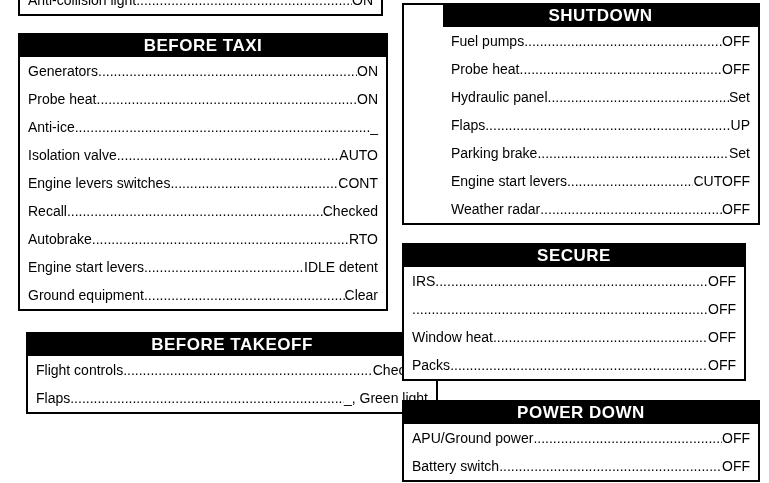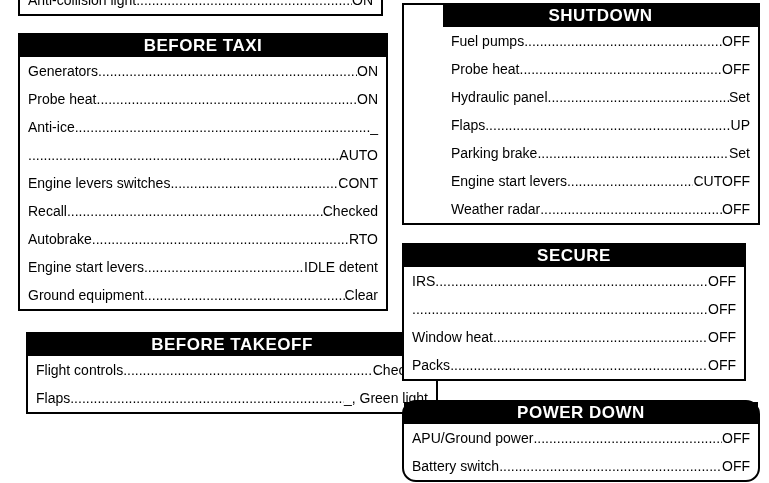--- a/index.html
+++ b/index.html
@@ -50,21 +50,21 @@
     content: "...................................................................................................................................";
   }
   .val { flex: 0 0 auto; }
 
   
   #box-partial-top    { left: 18px;  top: -16px; width: 365px; }
   #box-before-taxi    { left: 18px;  top: 33px;  width: 370px; }
   #box-before-takeoff { left: 26px;  top: 332px; width: 412px; }
   #box-shutdown       { left: 402px; top: 3px;   width: 358px; padding-left: 39px; }
   #box-secure         { left: 402px; top: 243px; width: 344px; }
-  #box-power-down     { left: 402px; top: 400px; width: 358px; border-radius: 14px; }
+  #box-power-down     { left: 402px; top: 400px; width: 358px; }
 </style>
 </head>
 <body>
 
 <section id="box-partial-top" class="checklist">
     <div class="cl-row">
       <span class="lab">Anti-collision light</span>
       <span class="dots"></span>
       <span class="val">ON</span>
     </div>
@@ -81,20 +81,21 @@
       <span class="lab">Probe heat</span>
       <span class="dots"></span>
       <span class="val">ON</span>
     </div>
     <div class="cl-row">
       <span class="lab">Anti-ice</span>
       <span class="dots"></span>
       <span class="val">_</span>
     </div>
     <div class="cl-row">
+      <span class="lab">Isolation valve</span>
       <span class="dots"></span>
       <span class="val">AUTO</span>
     </div>
     <div class="cl-row">
       <span class="lab">Engine levers switches</span>
       <span class="dots"></span>
       <span class="val">CONT</span>
     </div>
     <div class="cl-row">
       <span class="lab">Recall</span>

